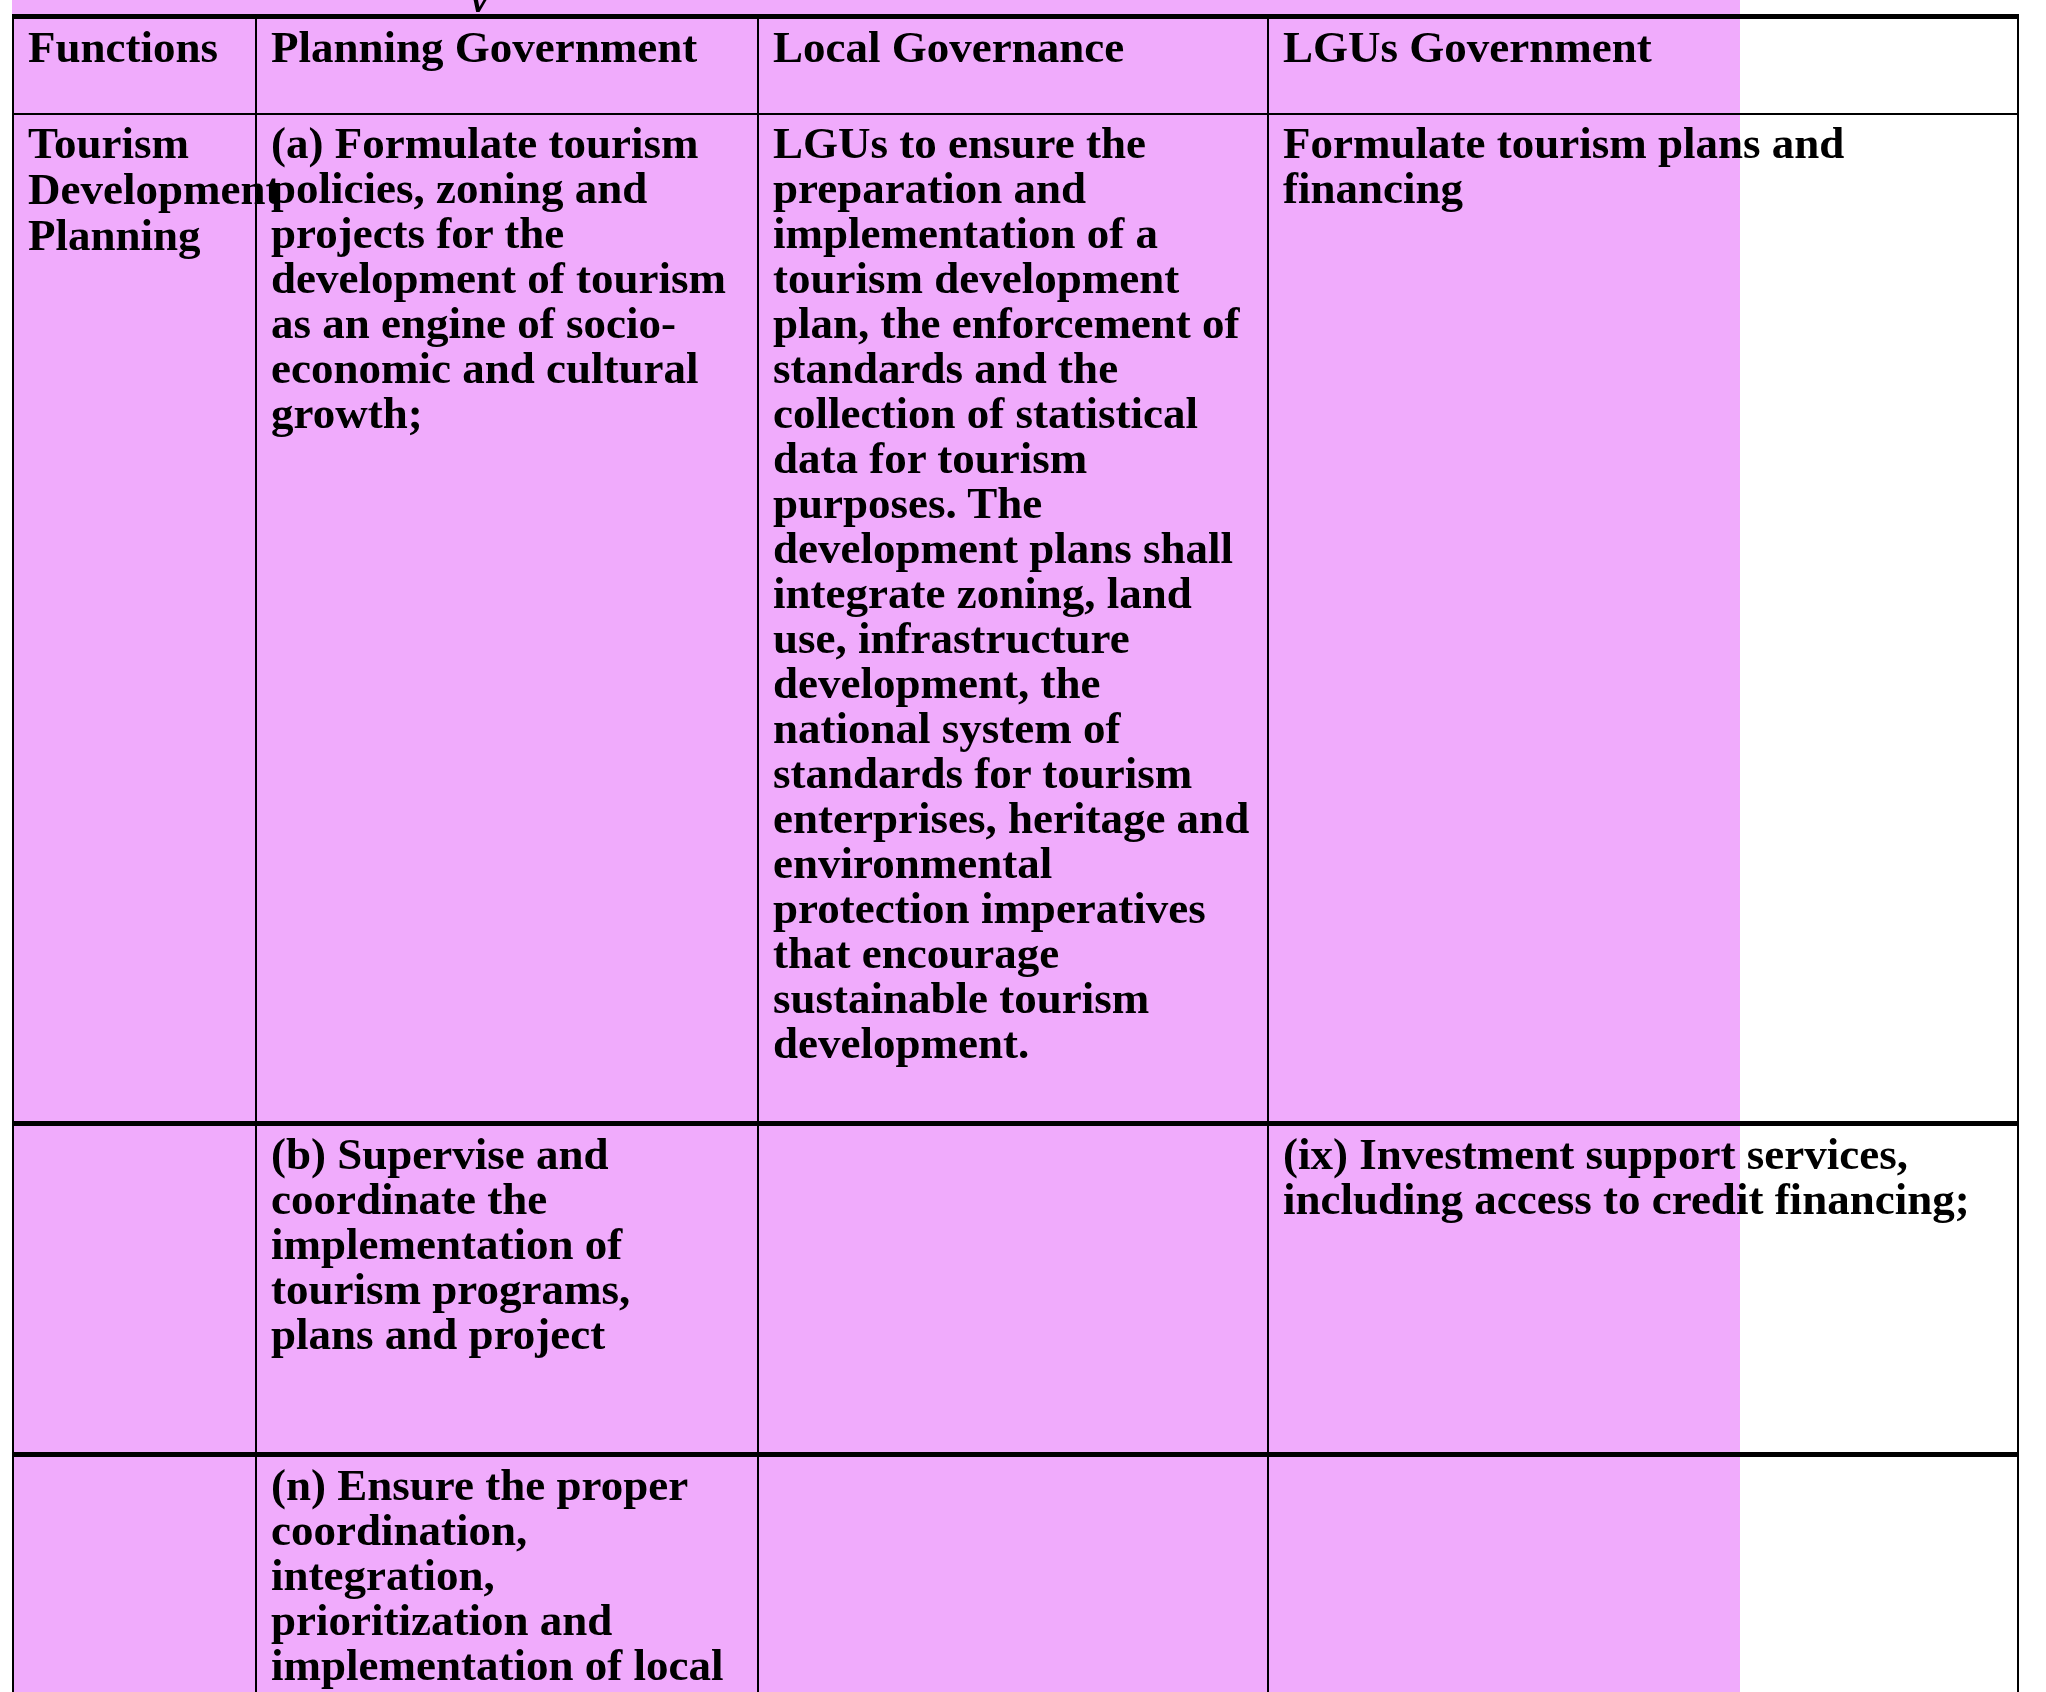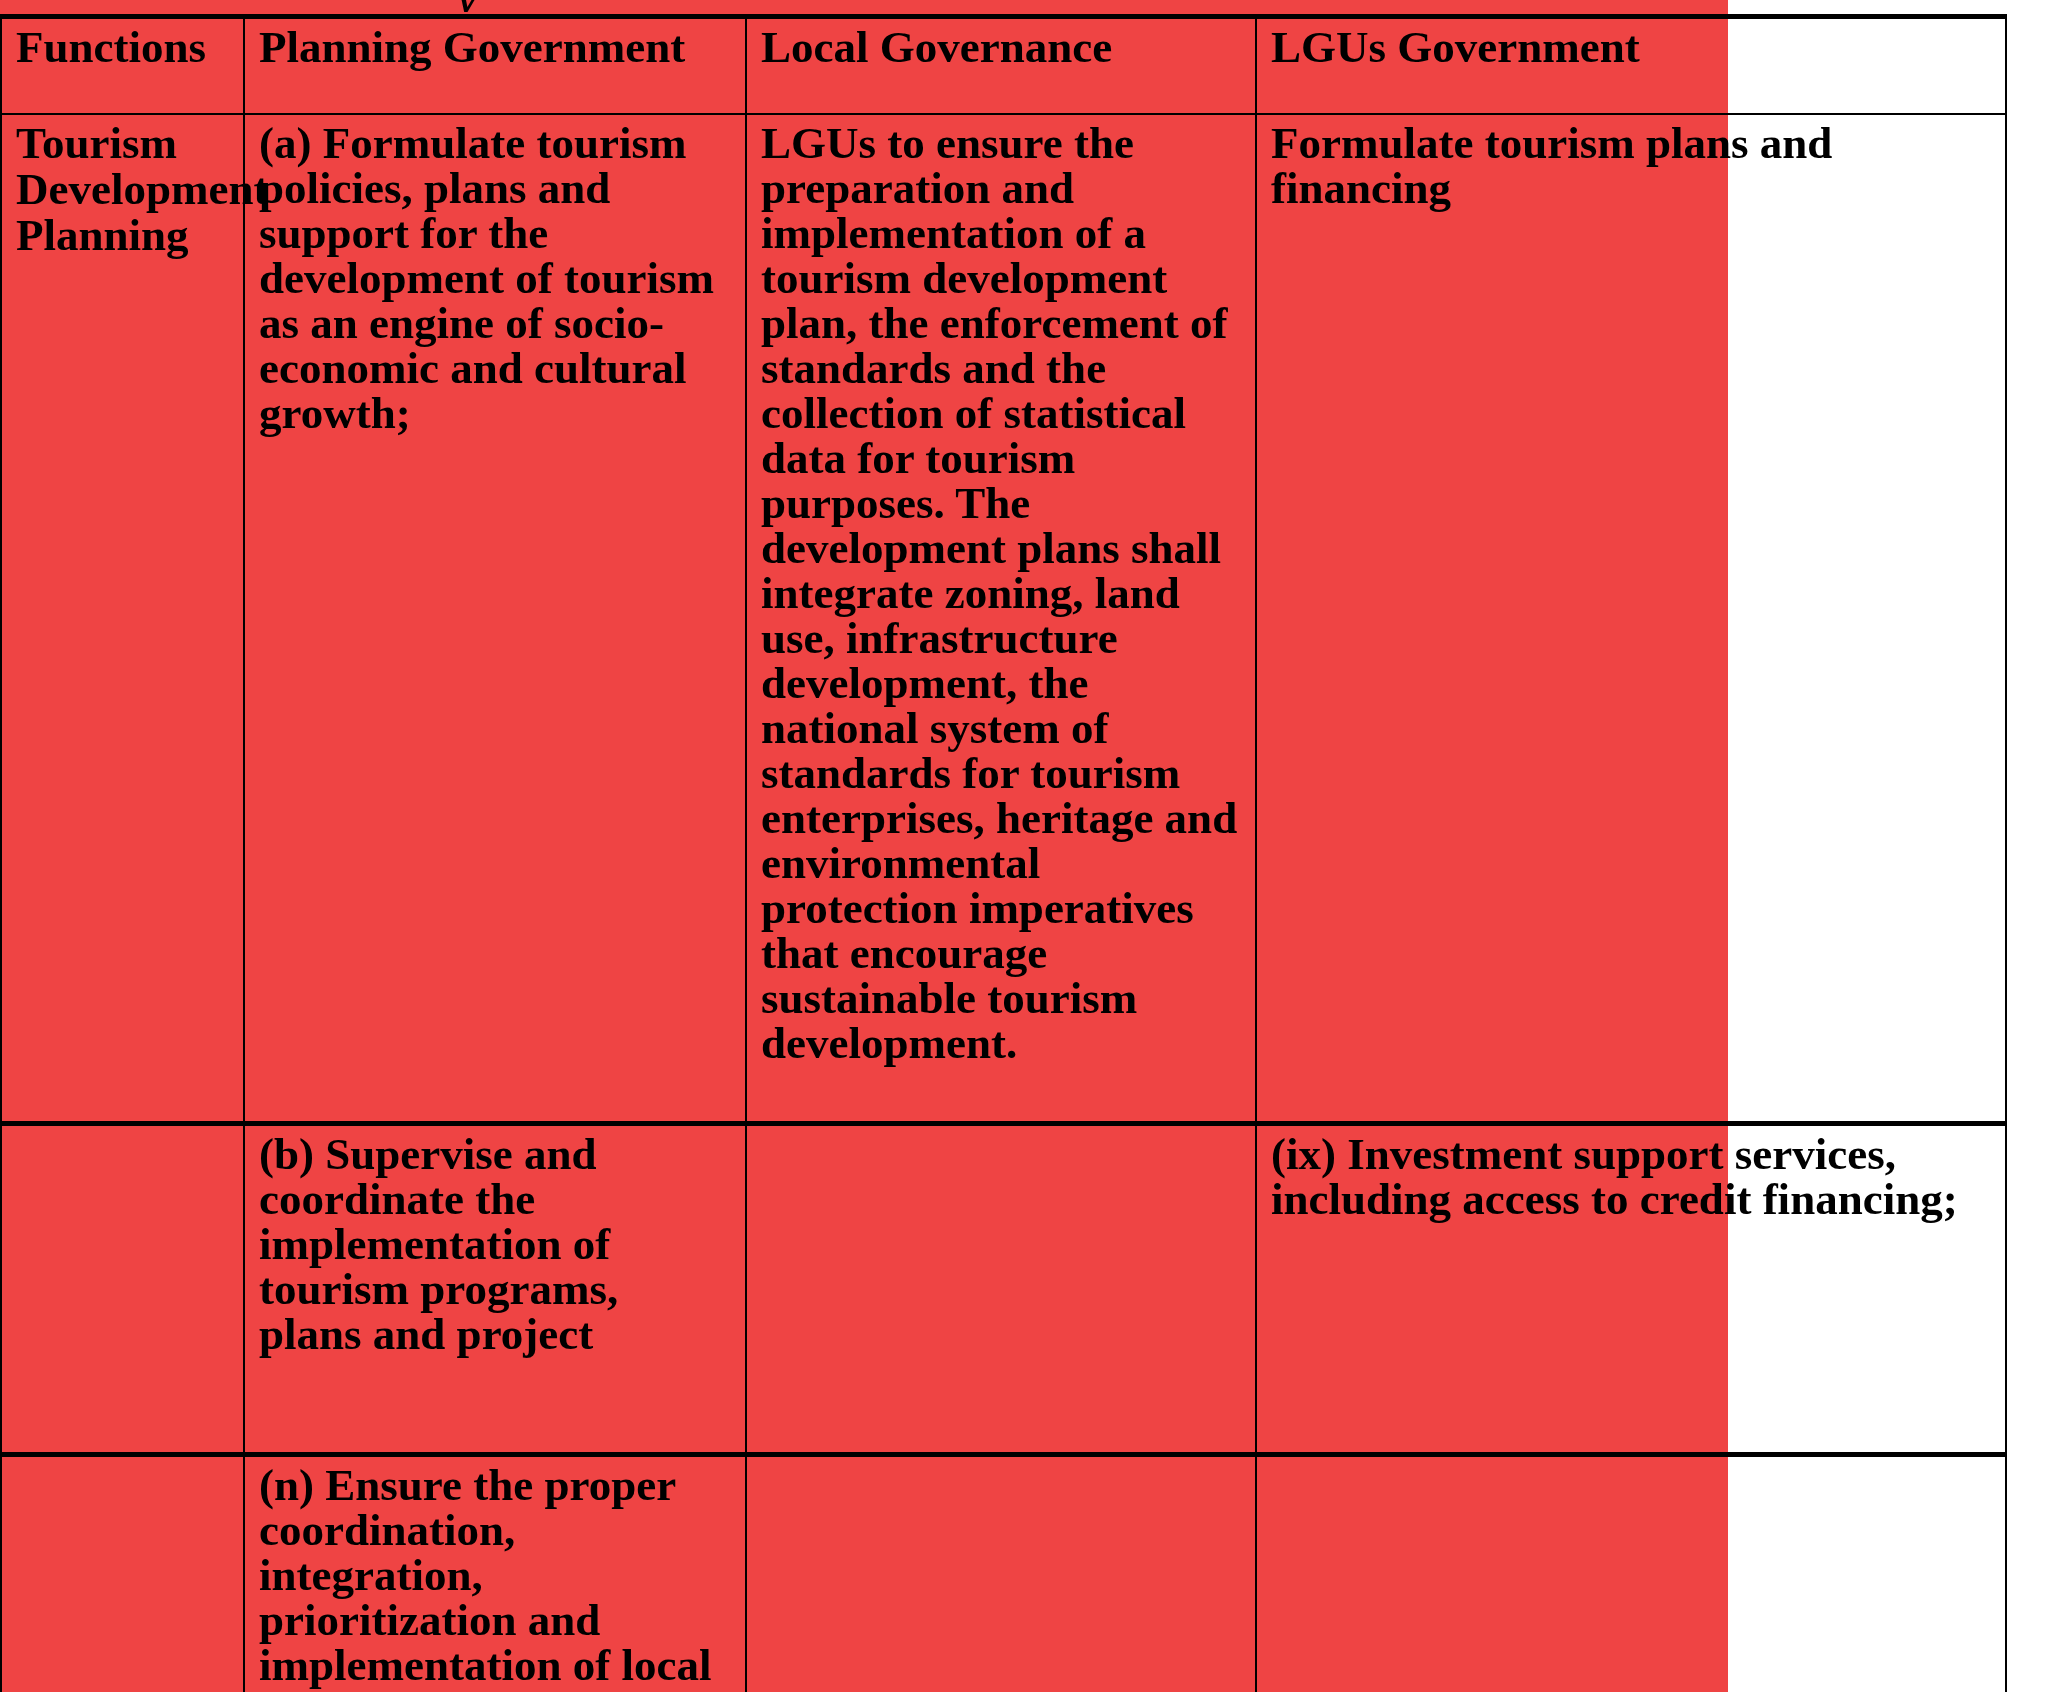--- a/index.html
+++ b/index.html
@@ -13,21 +13,22 @@
     height: 1692px;
     overflow: hidden;
     font-family: "Liberation Serif", "DejaVu Serif", serif;
     color: #000000;
   }
 
   #page {
     position: relative;
     width: 1728px;
     height: 1692px;
-    background: #ef4444;
+    background: #f0abfc;
+    margin-left: 12px;
   }
 
   
   #stray-descender {
     position: absolute;
     left: 455px;
     top: -34px;
     font-family: "Liberation Serif", "DejaVu Serif", serif;
     font-size: 56px;
     font-style: italic;
@@ -126,21 +127,21 @@
 
     <tbody>
 
       <tr class="row-1 heavy-bottom">
         <td class="functions-cell">
           <span class="cell-text">Tourism
 Development
 Planning</span>
         </td>
         <td>
-          <span class="cell-text">(a) Formulate tourism policies, plans and support for the development of tourism as an engine of socio-economic and cultural growth;</span>
+          <span class="cell-text">(a) Formulate tourism policies, zoning and projects for the development of tourism as an engine of socio-economic and cultural growth;</span>
         </td>
         <td>
           <span class="cell-text">LGUs to ensure the preparation and implementation of a tourism development plan, the enforcement of standards and the collection of statistical data for tourism purposes. The development plans shall integrate zoning, land use, infrastructure development, the national system of standards for tourism enterprises, heritage and environmental protection imperatives that encourage sustainable tourism development.</span>
         </td>
         <td>
           <span class="cell-text">Formulate tourism plans and financing</span>
         </td>
       </tr>
 
       <tr class="row-2 heavy-bottom">

